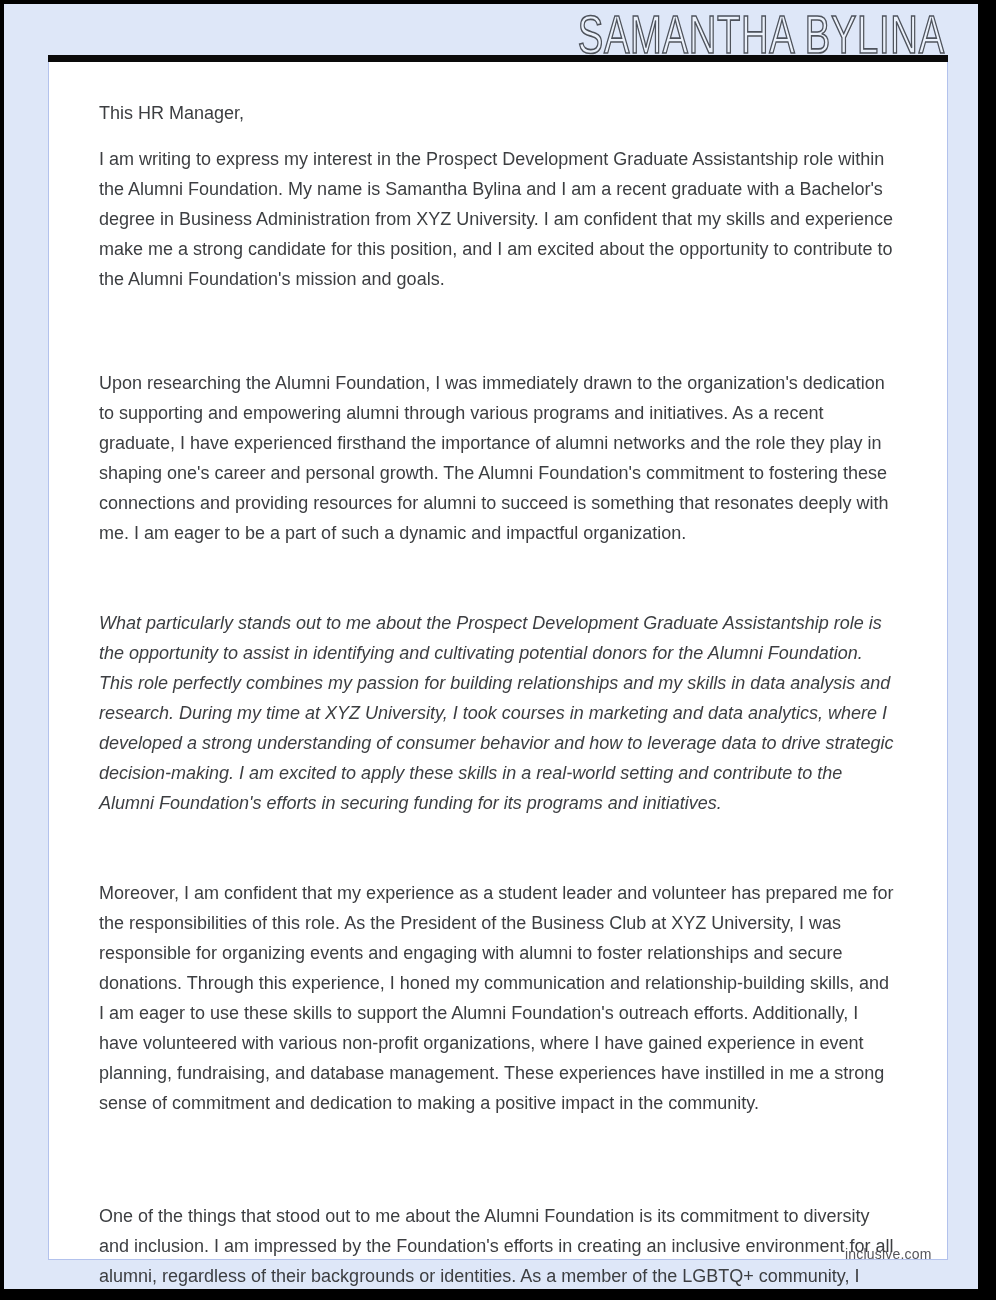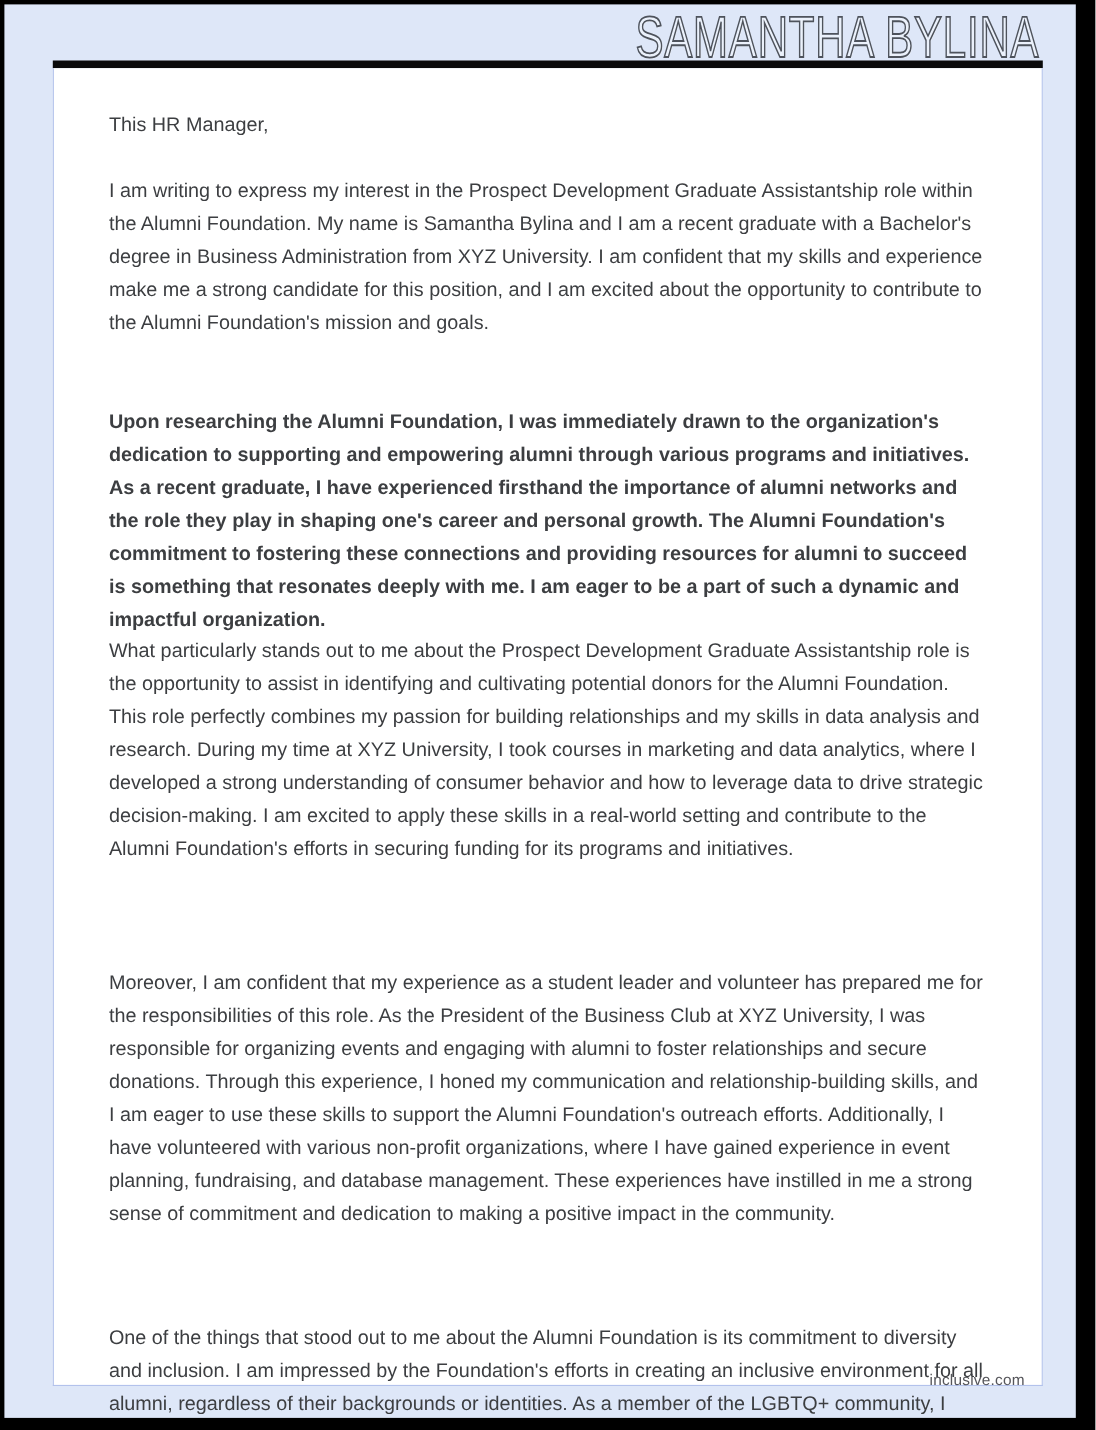--- a/index.html
+++ b/index.html
@@ -62,23 +62,23 @@
     line-height: 30px;
   }
   .letter .greeting,
   .letter .para {
     position: absolute;
     left: 0;
     width: 800px;
     margin: 0;
   }
   .greeting   { top: 94px; }
-  .para-0     { top: 154px; }
-  .para-1     { top: 364px; font-weight: bold; }
-  .para-2     { top: 572px; }
+  .para-0     { top: 140px; }
+  .para-1     { top: 364px; }
+  .para-2     { top: 604px; font-style: italic; }
   .para-3     { top: 874px; }
   .para-4     { top: 1197px; }
   .watermark {
     position: absolute;
     left: 841px; top: 1241px;
     z-index: 1;
     font-size: 14px;
     line-height: 18px;
     color: #55555a;
     letter-spacing: 0.2px;

